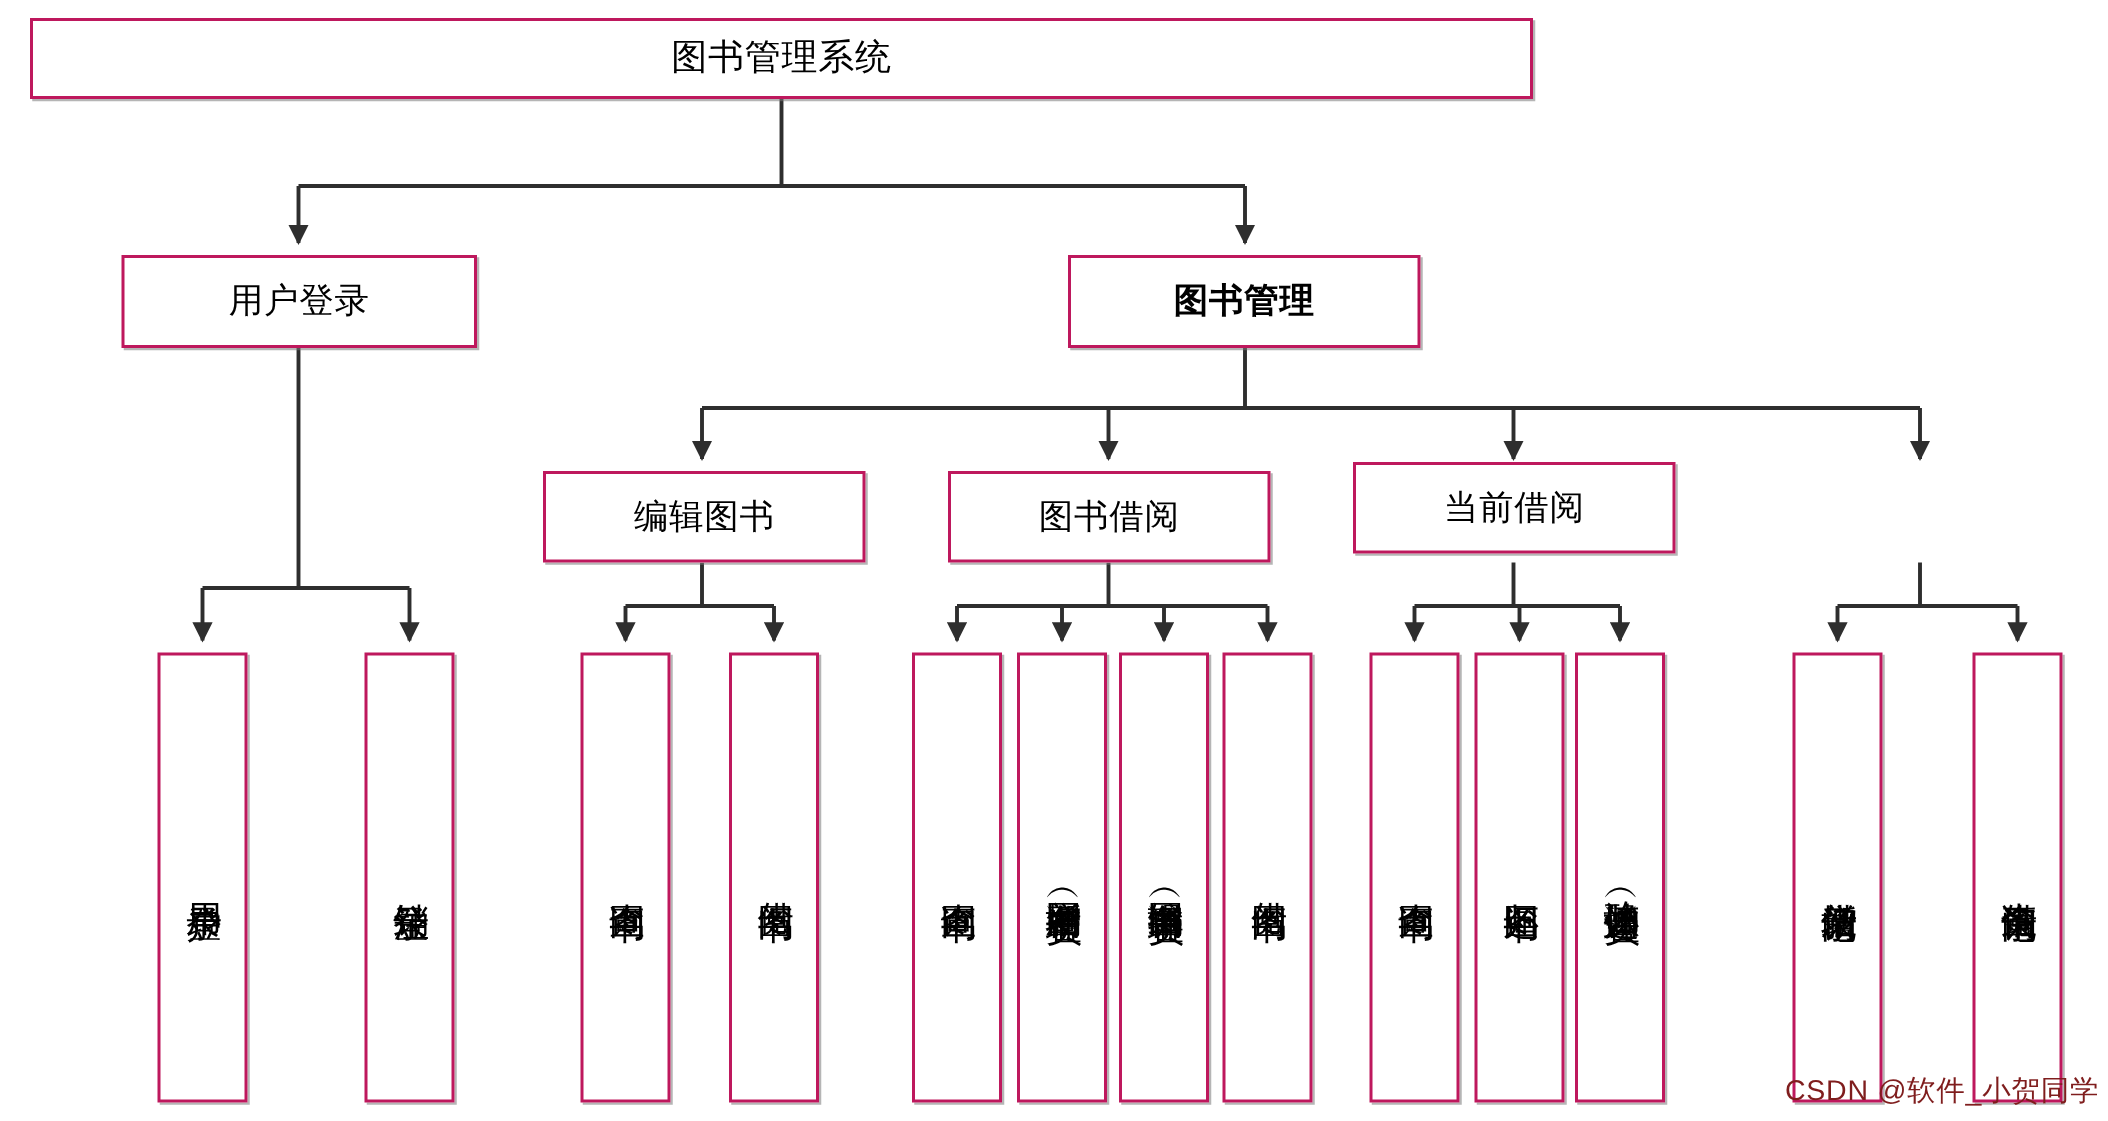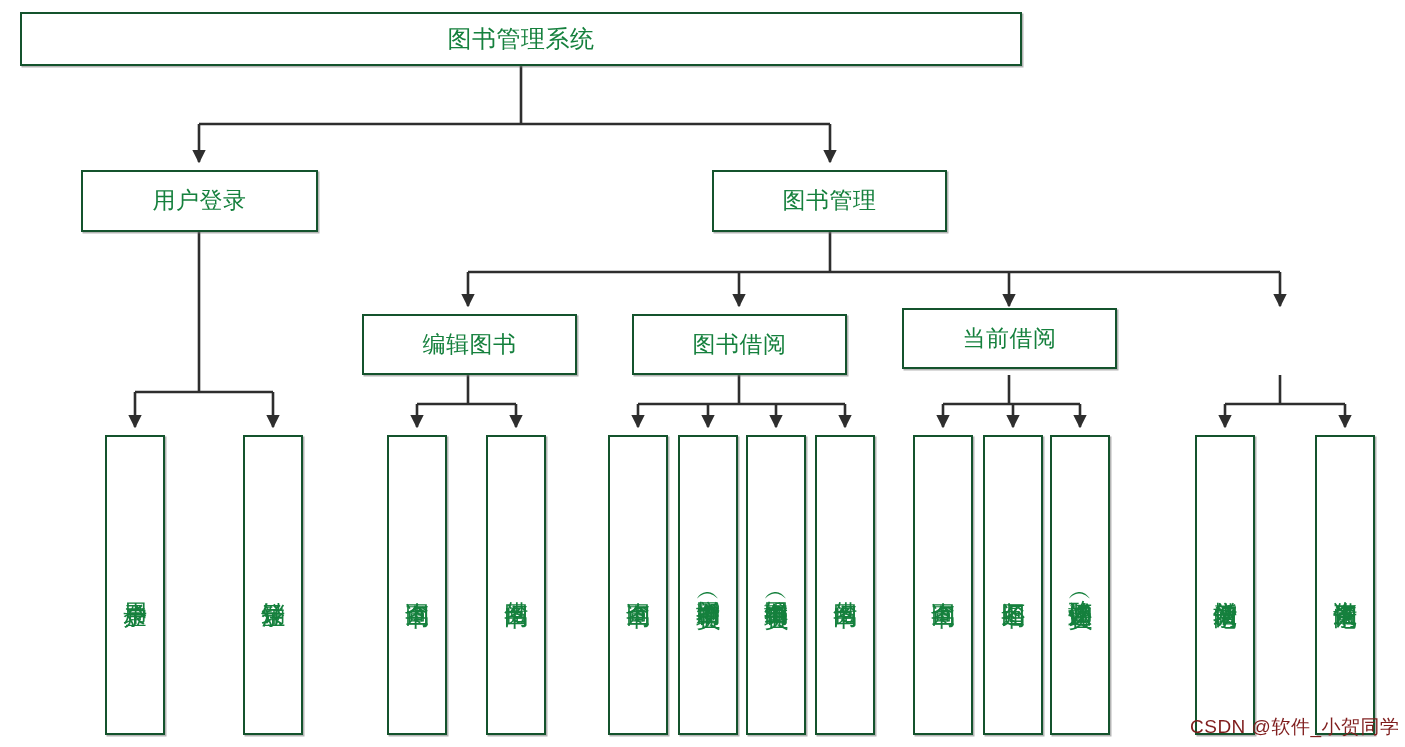--- a/index.html
+++ b/index.html
@@ -21,26 +21,26 @@
     position: absolute;
     left: 0;
     top: 0;
     width: 1405px;
     height: 747px;
     pointer-events: none;
   }
   .node {
     position: absolute;
     box-sizing: border-box;
-    border: 2px solid #14532d;
+    border: 2px solid #be185d;
     background: #ffffff;
     display: flex;
     align-items: center;
     justify-content: center;
-    color: #15803d;
+    color: #000000;
     box-shadow: 1.5px 1.5px 0 rgba(120,120,120,0.55);
   }
   .node .label {
     display: block;
     text-align: center;
     line-height: 1.12;
     letter-spacing: 0.5px;
   }
   
   .node.h .label {
@@ -125,21 +125,21 @@
     </g>
   </svg>
 
   <div class="node h root" style="left:20px; top:12px; width:1002px; height:54px;">
     <span class="label">图书管理系统</span>
   </div>
 
   <div class="node h" style="left:81px; top:170px; width:237px; height:62px;">
     <span class="label">用户登录</span>
   </div>
-  <div class="node h" style="left:712px; top:170px; width:235px; height:62px;">
+  <div class="node h" style="left:712px; top:170px; width:235px; height:62px;font-weight:bold;">
     <span class="label">图书管理</span>
   </div>
 
   <div class="node h" style="left:362px; top:314px; width:215px; height:61px;">
     <span class="label">编辑图书</span>
   </div>
   <div class="node h" style="left:632px; top:314px; width:215px; height:61px;">
     <span class="label">图书借阅</span>
   </div>
   <div class="node h" style="left:902px; top:308px; width:215px; height:61px;">

